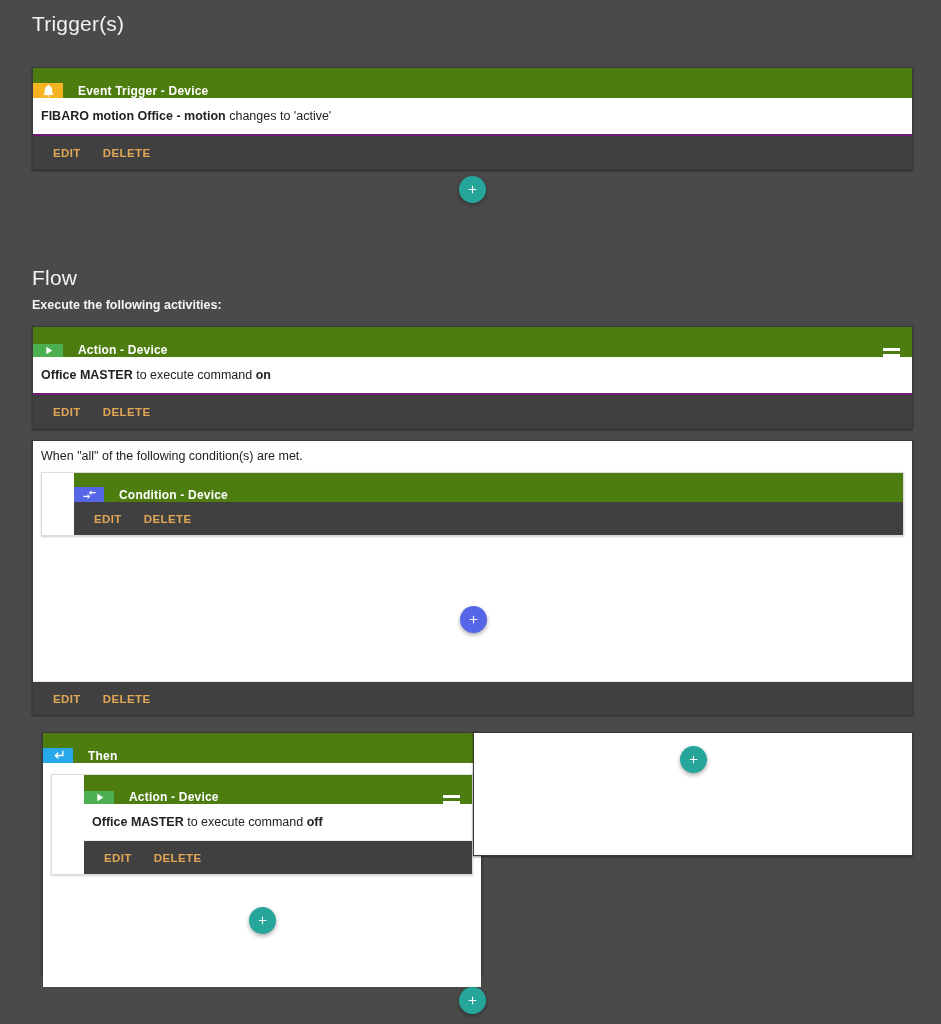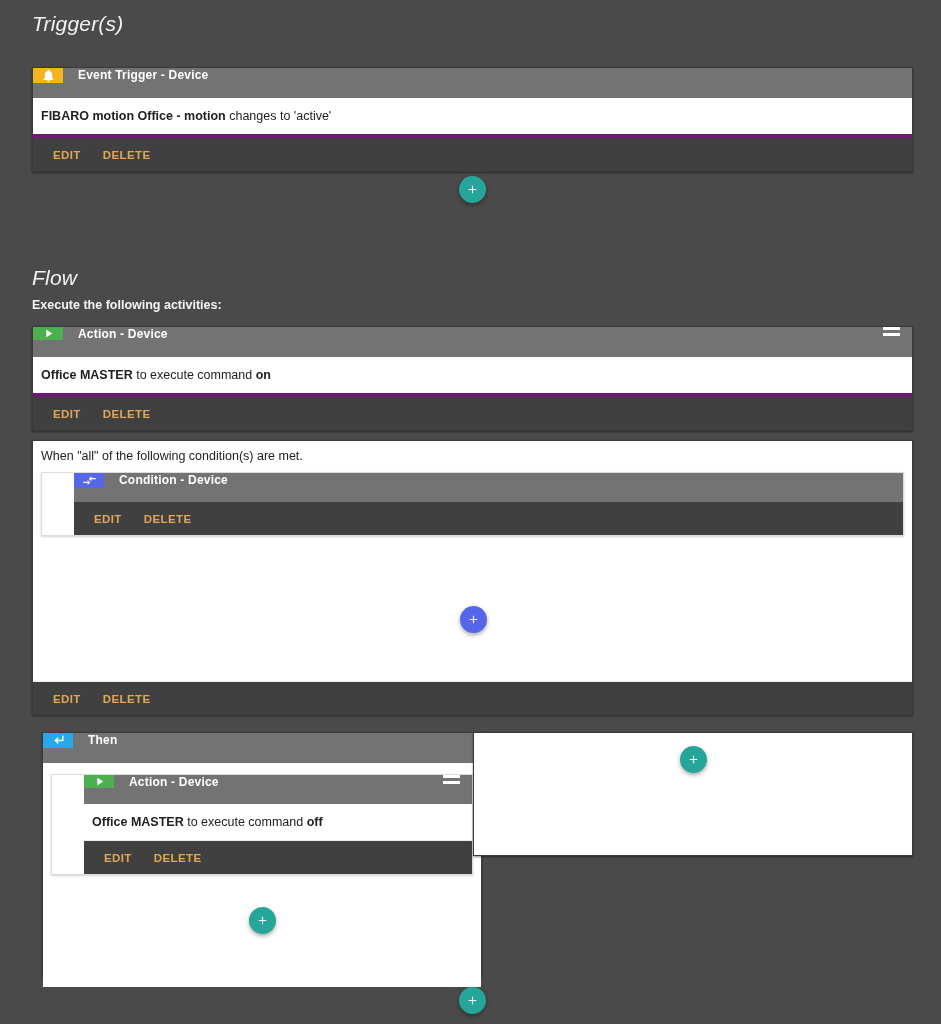--- a/index.html
+++ b/index.html
@@ -16,41 +16,40 @@
   .page { position: relative; width: 941px; height: 1024px; }
 
   
   .section-title {
     font-size: 21px;
     font-weight: 400;
     color: #f2f2f2;
     letter-spacing: .2px;
     margin: 0;
     padding: 0;
-    font-style: italic;
   }
   .section-sub {
     font-size: 12.5px;
     font-weight: bold;
     color: #f4f4f4;
     margin: 0;
     padding: 0;
   }
 
   
   .card {
     background: #ffffff;
     border: 1px solid #3a3a3a;
     box-shadow: 0 1px 2px rgba(0,0,0,.45);
   }
   .card-head {
-    background: #737373;
+    background: #4d7c0f;
     height: 30px;
     display: flex;
-    align-items: flex-start;
+    align-items: flex-end;
     position: relative;
   }
   .card-icon {
     width: 30px;
     min-width: 30px;
     display: flex;
     align-items: center;
     justify-content: center;
   }
   .card-icon svg { display:block; }
@@ -78,21 +77,21 @@
     background:
       linear-gradient(#fff,#fff) 0 0/17px 3px no-repeat,
       linear-gradient(#fff,#fff) 0 6px/17px 3px no-repeat;
   }
 
   .card-body {
     background:#fff;
     color:#222;
     font-size: 12.5px;
     padding: 11px 0 11px 0;
-    border-bottom: 4px solid #701a75;
+    border-bottom: 2px solid #701a75;
   }
   .card-body .row-text { padding-left: 8px; }
   .card-body b { font-weight: bold; }
 
   .card-actions {
     background:#404040;
     height: 33px;
     display:flex;
     align-items:center;
     padding-left: 20px;

